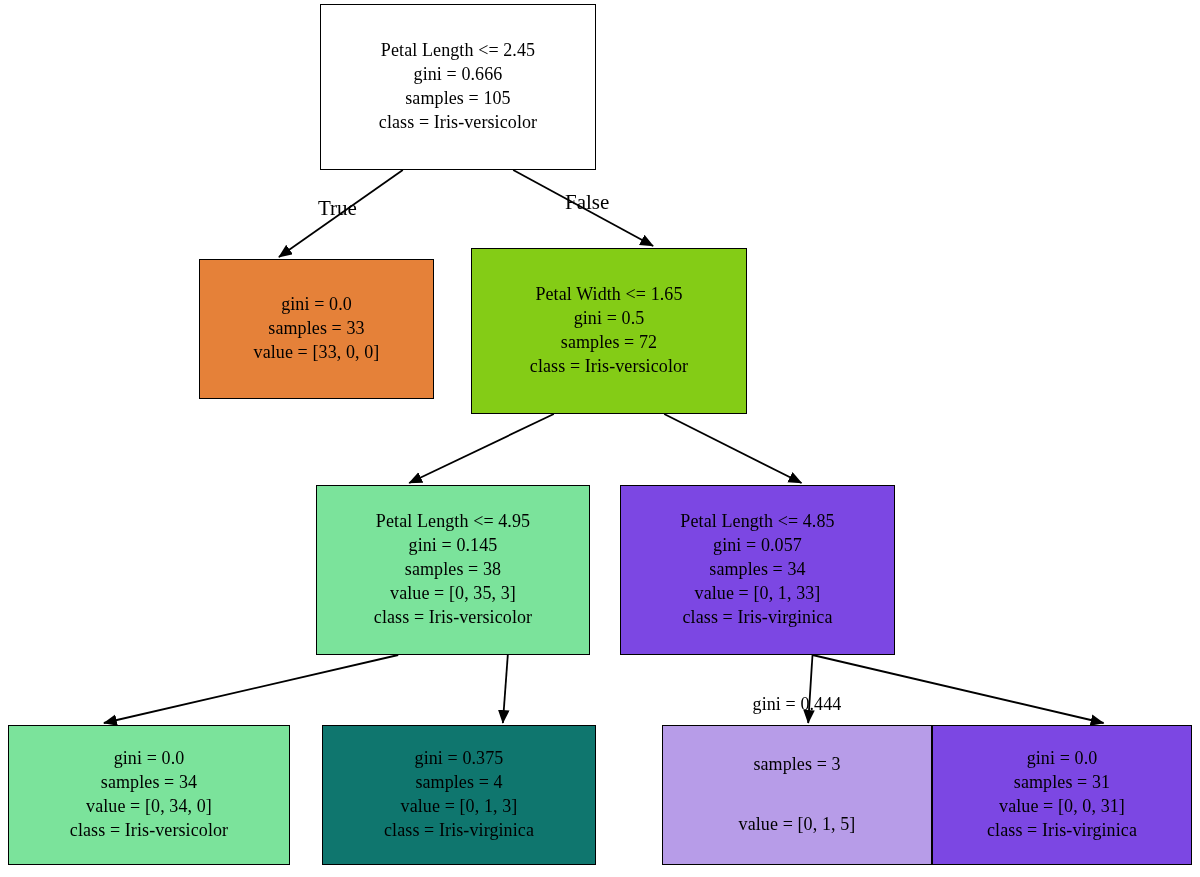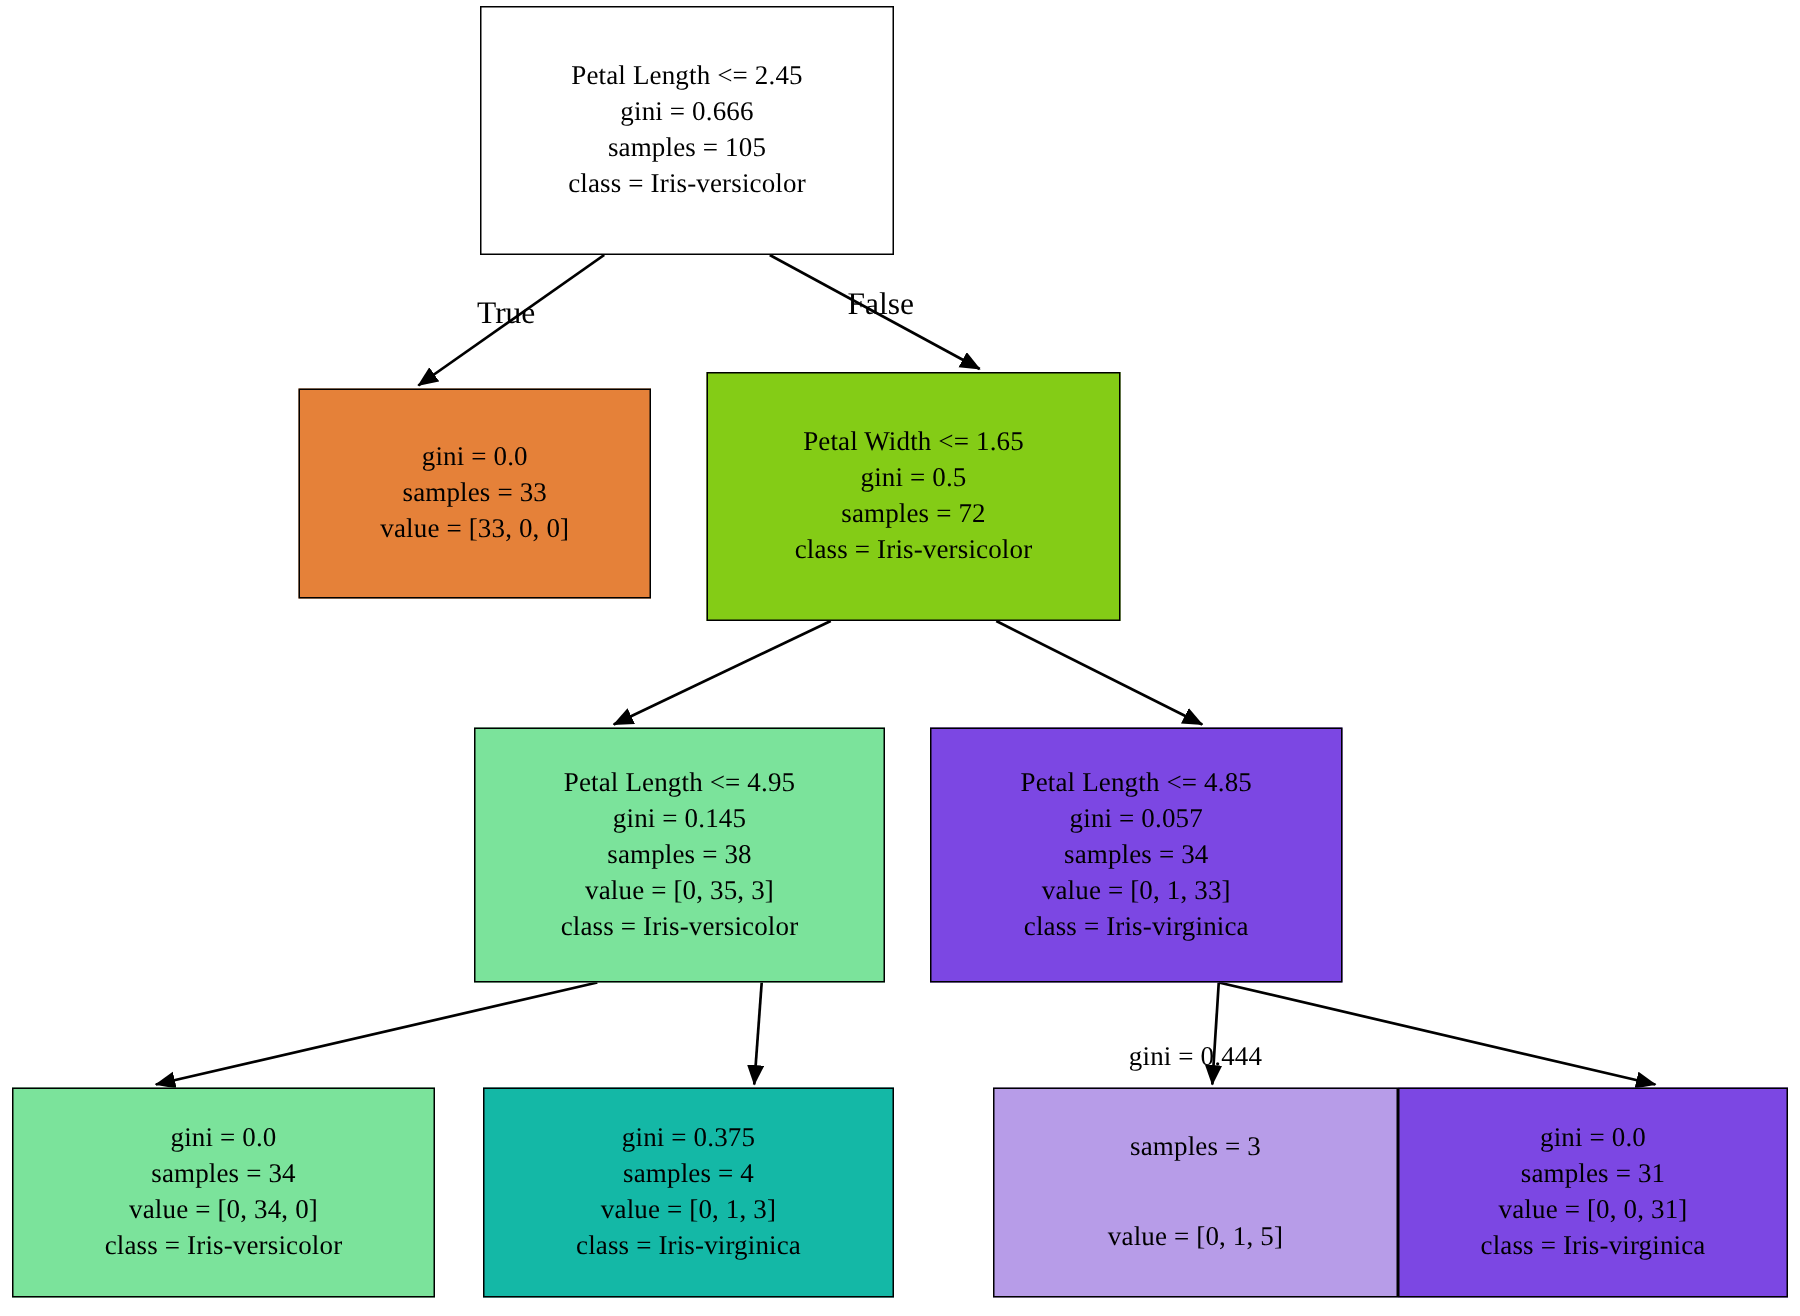--- a/index.html
+++ b/index.html
@@ -104,21 +104,21 @@
         <span class="line">samples = 34</span>
         <span class="line">value = [0, 1, 33]</span>
         <span class="line">class = Iris-virginica</span>
       </div>
       <div class="node" style="left: 8px; top: 725px; width: 282px; height: 140px; background: rgb(123, 227, 155);">
         <span class="line">gini = 0.0</span>
         <span class="line">samples = 34</span>
         <span class="line">value = [0, 34, 0]</span>
         <span class="line">class = Iris-versicolor</span>
       </div>
-      <div class="node" style="left: 322px; top: 725px; width: 274px; height: 140px; background: #14b8a6;">
+      <div class="node" style="left: 322px; top: 725px; width: 274px; height: 140px; background: #0f766e;">
         <span class="line">gini = 0.375</span>
         <span class="line">samples = 4</span>
         <span class="line">value = [0, 1, 3]</span>
         <span class="line">class = Iris-virginica</span>
       </div>
       <div class="node" style="left: 662px; top: 725px; width: 270px; height: 140px; background: rgb(183, 156, 232); gap: 36px;">
         <span class="line">gini = 0.444</span>
         <span class="line">samples = 3</span>
         <span class="line">value = [0, 1, 5]</span>
         <span class="line">class = Iris-virginica</span>

